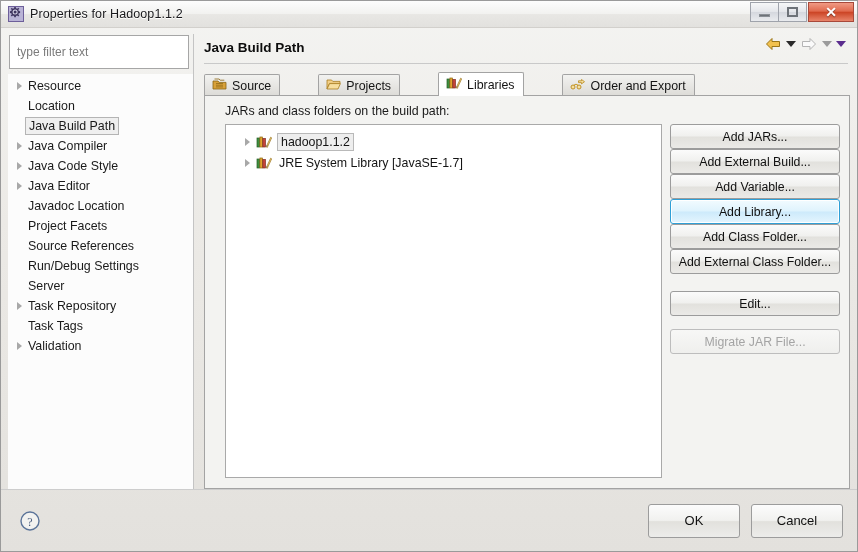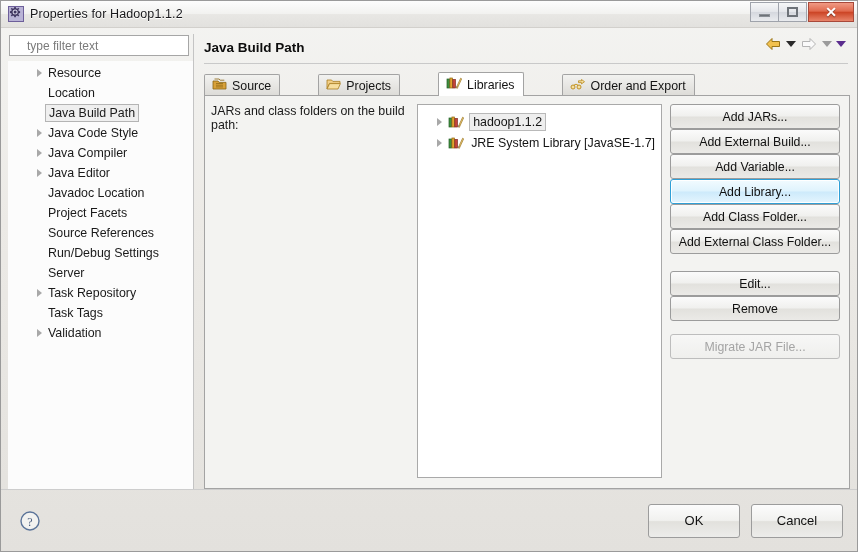--- a/index.html
+++ b/index.html
@@ -79,43 +79,43 @@
   }
 
   
   .leftpane {
     width: 186px; flex: 0 0 186px;
     display: flex; flex-direction: column;
     border-right: 1px solid #c4c4c4;
     padding-right: 0px;
   }
   .filterbox {
-    height: 21px; margin: 1px 4px 5px 1px;
+    height: 34px; margin: 1px 4px 5px 1px;
     border: 1px solid #a6a6a6;
     background: #fff;
     display: flex; 
-    padding: 0 15px;
+    padding: 0 5px;
     font-size: 12px; color: #767676;
   }
   .filterbox input {
     border: 0; outline: 0; width: 100%; font-size: 12px;
     font-family: "Liberation Sans", sans-serif;
     color: #333; background: transparent;
   }
   .filterbox input::placeholder { color: #7b7b7b; opacity: 1; }
 
   .tree {
     flex: 1 1 auto; overflow: hidden;
     background: #fcfcfc;
     padding-top: 2px;
   }
   .tnode {
     display: flex; align-items: center;
     height: 20px; font-size: 12.4px; color: #1a1a1a;
-    padding-left: 24px; white-space: nowrap;
+    padding-left: 4px; white-space: nowrap;
   }
   .twist {
     width: 14px; flex: 0 0 14px;
     display: flex; align-items: center; justify-content: center;
   }
   .twist .arrow {
     width: 0; height: 0;
     border-top: 4px solid transparent;
     border-bottom: 4px solid transparent;
     border-left: 5px solid #a8a8a8;
@@ -180,22 +180,22 @@
     height: 24px;
     border-color: #a3a3a3;
     position: relative; z-index: 3;
   }
   .tabpanel {
     flex: 1 1 auto;
     border: 1px solid #a3a3a3;
     background: #f3f3f1;
     margin-top: -1px;
     position: relative;
-    display: flex; flex-direction: row;
-    padding: 8px 9px 10px 6px;
+    display: flex; flex-direction: column;
+    padding: 8px 9px 10px 20px;
     min-height: 0;
   }
   .panel-label {
     font-size: 12.4px; color: #1a1a1a; margin-bottom: 6px;
   }
   .panel-body {
     flex: 1 1 auto; display: flex; gap: 8px; min-height: 0;
   }
 
   .jar-tree {
@@ -310,27 +310,27 @@
               <span class="tlabel">Location</span>
             </div>
             <div class="tnode selected">
               <span class="twist"></span>
               <span class="tlabel">Java Build Path</span>
             </div>
             <div class="tnode">
               <span class="twist">
                 <span class="arrow"></span>
               </span>
+              <span class="tlabel">Java Compiler</span>
+            </div>
+            <div class="tnode">
+              <span class="twist">
+                <span class="arrow"></span>
+              </span>
               <span class="tlabel">Java Code Style</span>
-            </div>
-            <div class="tnode">
-              <span class="twist">
-                <span class="arrow"></span>
-              </span>
-              <span class="tlabel">Java Compiler</span>
             </div>
             <div class="tnode">
               <span class="twist">
                 <span class="arrow"></span>
               </span>
               <span class="tlabel">Java Editor</span>
             </div>
             <div class="tnode">
               <span class="twist"></span>
               <span class="tlabel">Javadoc Location</span>
@@ -462,21 +462,20 @@
                 </div>
               </div>
             <div class="btncol" id="btncol">
                 <div class="btn">Add JARs...</div>
                 <div class="btn">Add External Build...</div>
                 <div class="btn">Add Variable...</div>
                 <div class="btn focused">Add Library...</div>
                 <div class="btn">Add Class Folder...</div>
                 <div class="btn">Add External Class Folder...</div>
                 <div class="btn gap-top">Edit...</div>
-                <div class="btn">Remove</div>
                 <div class="btn disabled gap-top2">Migrate JAR File...</div>
               </div>
           </div>
         </div>
 
       </div>
     </div>
 
     <div class="footer">
       <span class="help-icon">

